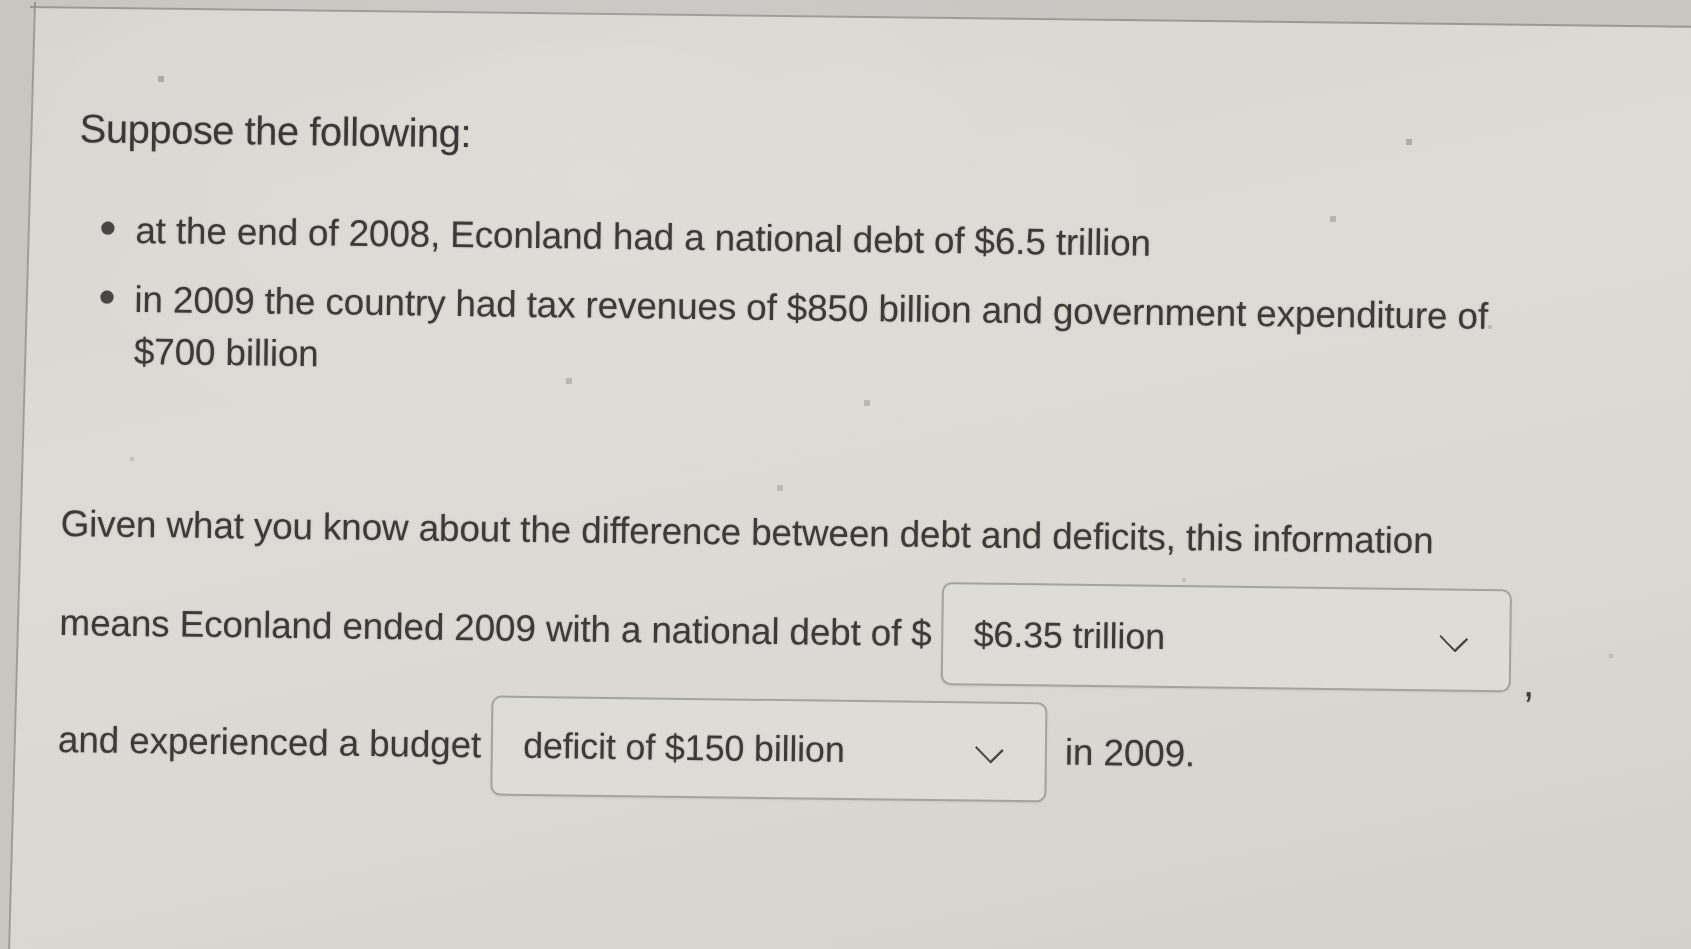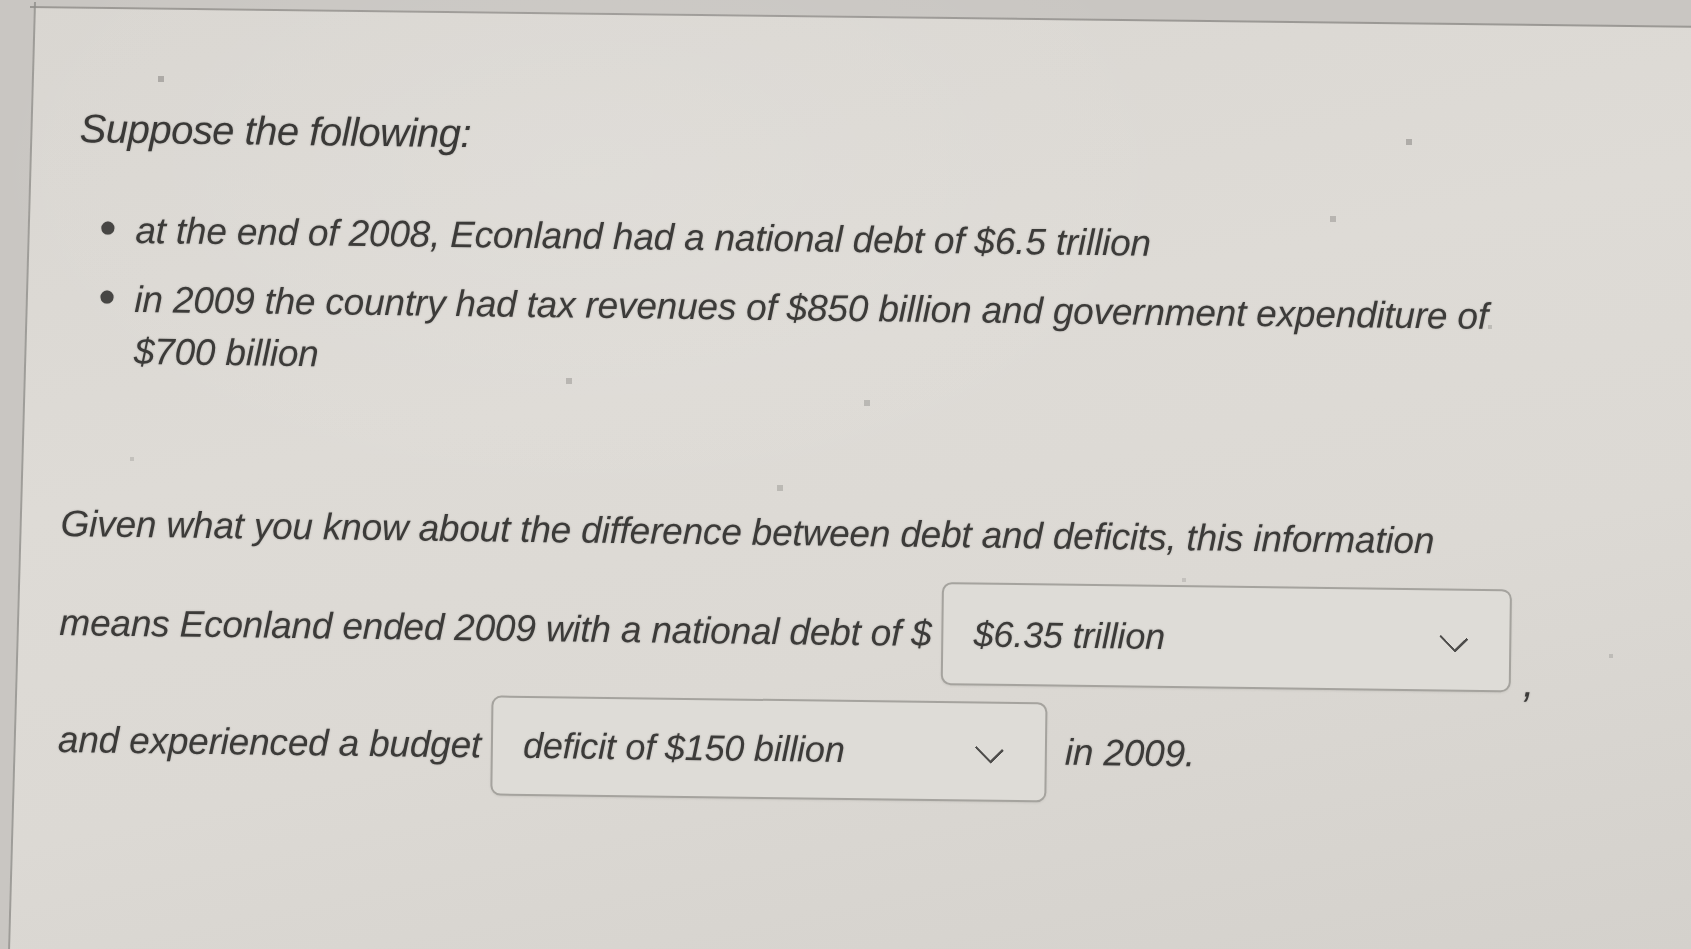--- a/index.html
+++ b/index.html
@@ -2,21 +2,21 @@
 <html><head>
 <meta charset="utf-8">
 <style>
   html,body{margin:0;padding:0;}
   body{
     width:1691px;height:949px;overflow:hidden;position:relative;
     background:#c9c6c2;
     font-family:"Liberation Sans","DejaVu Sans",sans-serif;
   }
   
-  .photo{position:absolute;inset:0;font-style:italic;}
+  .photo{position:absolute;inset:0;}
   .panel-bg{
     position:absolute;inset:0;
     background:linear-gradient(168deg,#d9d6d1 0%,#dedbd6 40%,#dcd9d4 65%,#d4d1cc 100%);
     clip-path:polygon(34px 6px,1691px 26px,1691px 949px,8px 949px);
   }
   .sheen{
     position:absolute;inset:0;pointer-events:none;
     background:radial-gradient(ellipse 900px 500px at 35% 18%,rgba(255,255,255,0.10),rgba(255,255,255,0) 70%);
   }
   .line{position:absolute;background:#8f8d89;}

